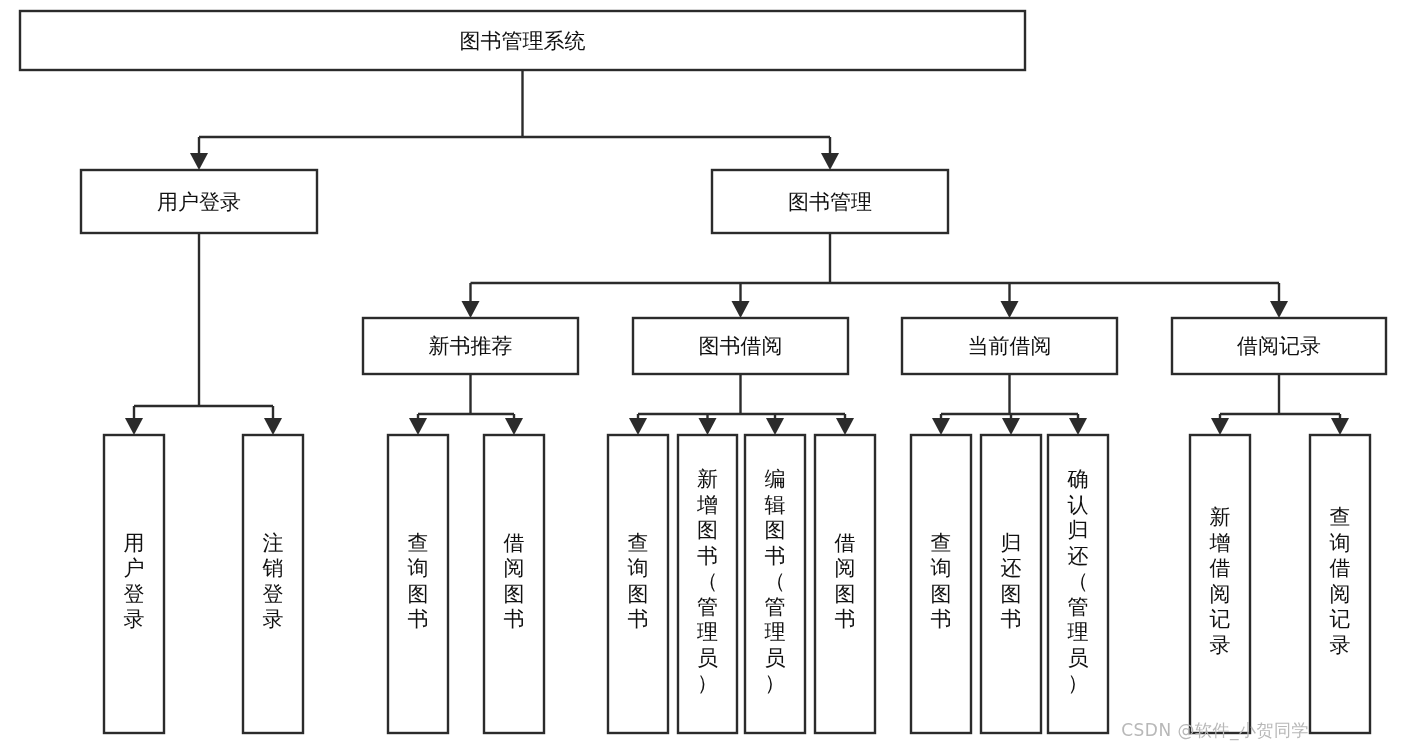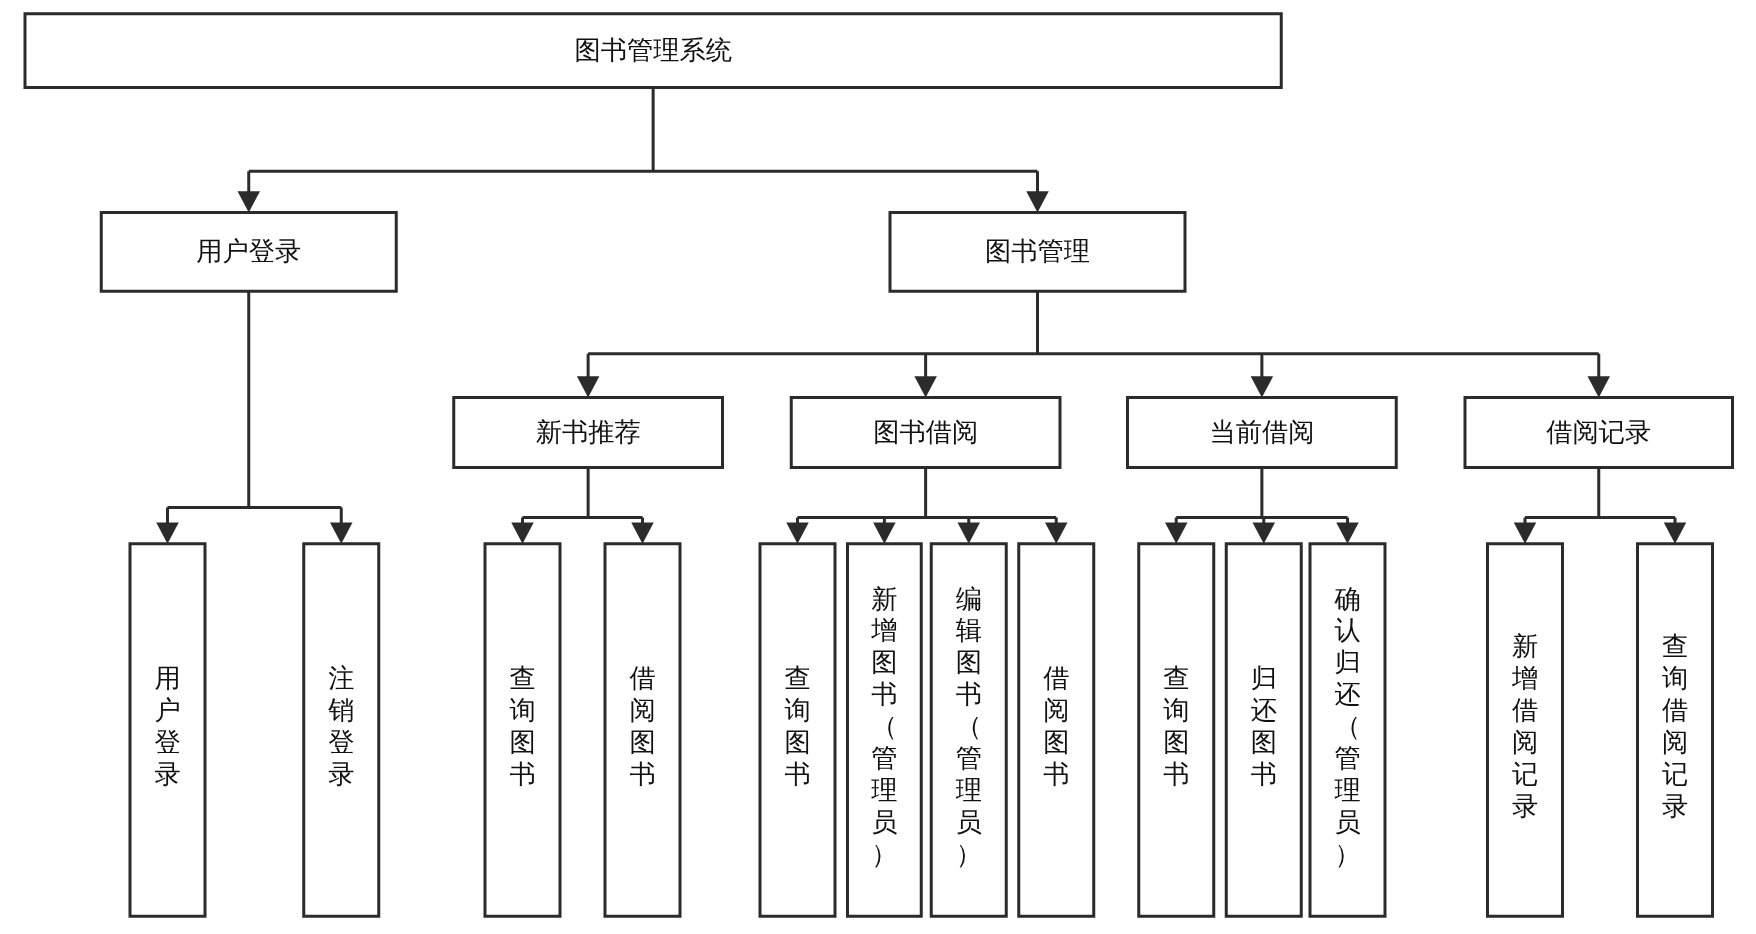--- a/index.html
+++ b/index.html
@@ -202,13 +202,14 @@
         <g>
           <rect x="1190" y="435" width="60" height="298" class="node-box"></rect>
           <text x="1220" y="524.25" class="node-label-vertical"><tspan x="1220" dy="0">新</tspan><tspan x="1220" dy="25.5">增</tspan><tspan x="1220" dy="25.5">借</tspan><tspan x="1220" dy="25.5">阅</tspan><tspan x="1220" dy="25.5">记</tspan><tspan x="1220" dy="25.5">录</tspan></text>
         </g>
         <g>
           <rect x="1310" y="435" width="60" height="298" class="node-box"></rect>
           <text x="1340" y="524.25" class="node-label-vertical"><tspan x="1340" dy="0">查</tspan><tspan x="1340" dy="25.5">询</tspan><tspan x="1340" dy="25.5">借</tspan><tspan x="1340" dy="25.5">阅</tspan><tspan x="1340" dy="25.5">记</tspan><tspan x="1340" dy="25.5">录</tspan></text>
         </g>
       </g>
   </svg>
+  <div class="watermark">CSDN @软件_小贺同学</div>
 </div>
 
 </body></html>

